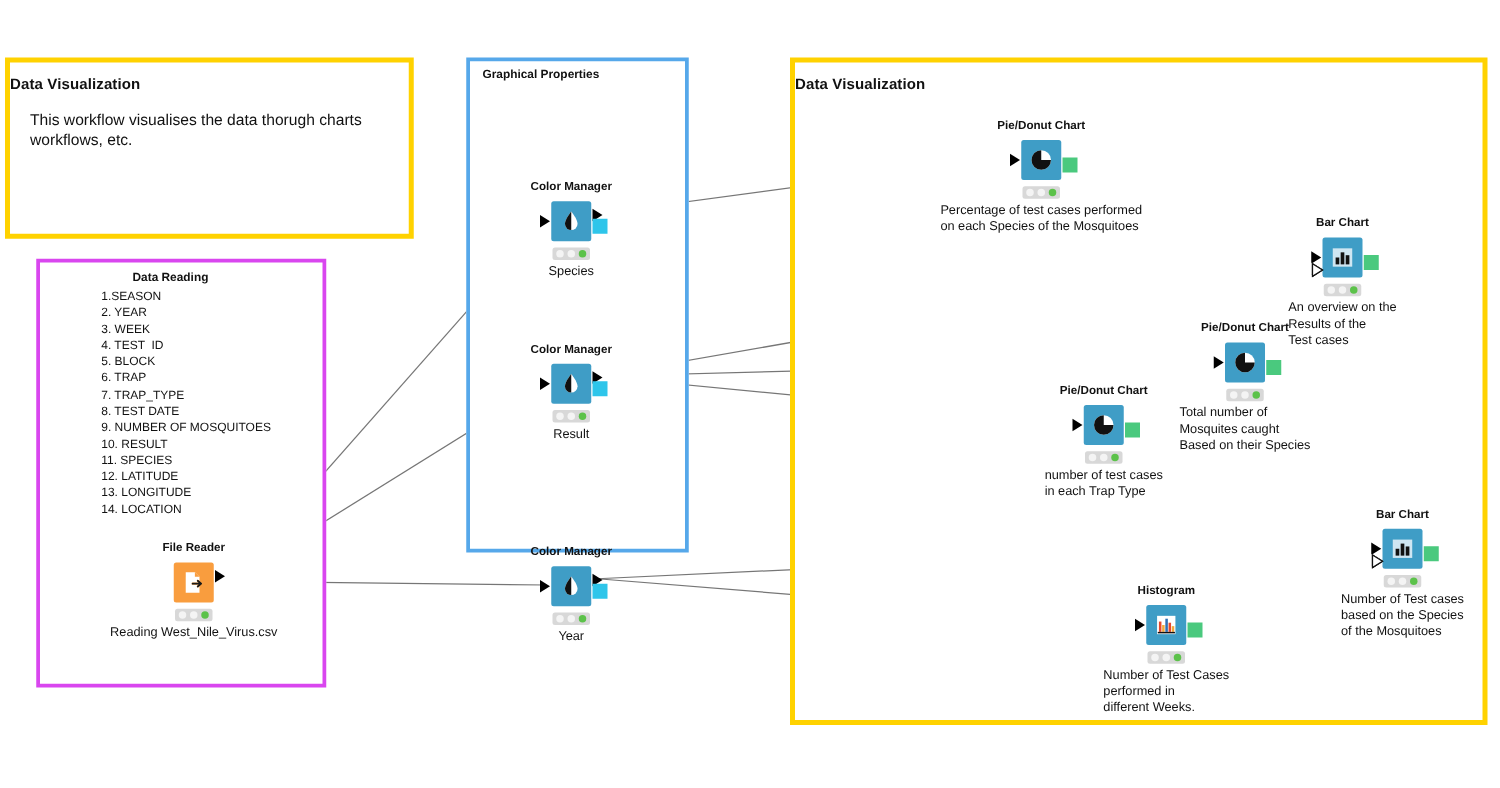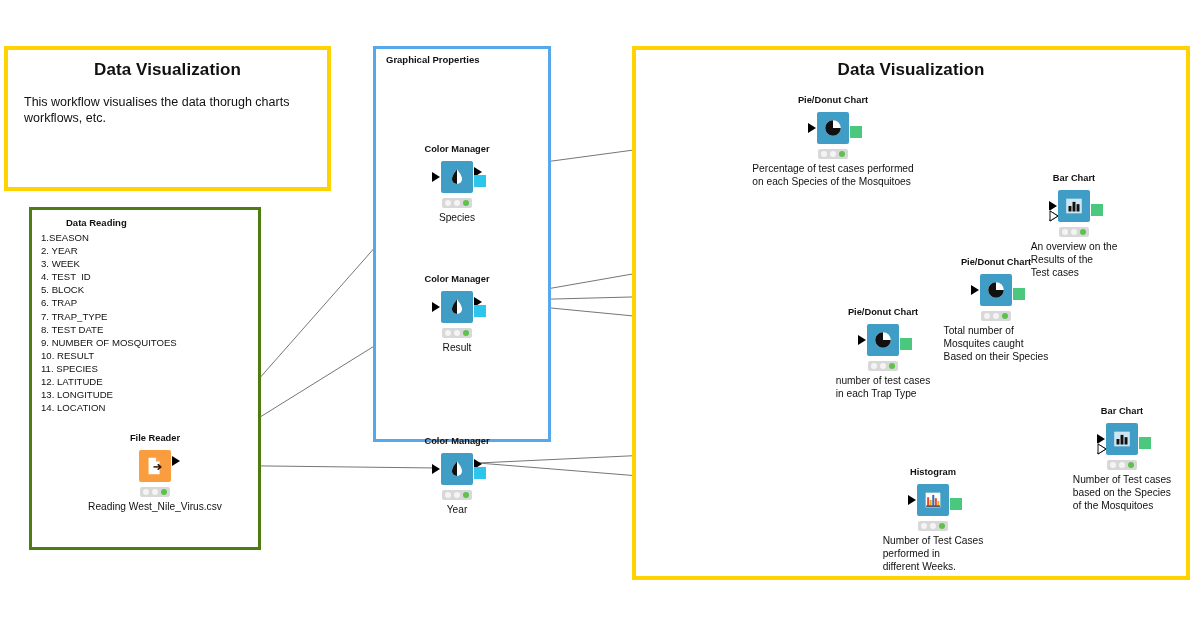--- a/index.html
+++ b/index.html
@@ -9,25 +9,25 @@
     font-family:"Liberation Sans", sans-serif;
     color:#1a1a1a;
     overflow:hidden;
     position:relative;
   }
   #canvas{position:absolute;left:0;top:0;width:1200px;height:630px;}
 
   
   .panel{position:absolute;box-sizing:border-box;background:#ffffff;}
   .panel-yellow{border:4px solid #ffd200;}
-  .panel-orange{border:3px solid #4d7c0f;}
+  .panel-orange{border:3px solid #d946ef;padding-left:40px;}
   .panel-blue{border:3px solid #56a8ea;}
 
   .panel-title-center{
-    text-align:center;font-weight:bold;font-size:17px;color:#111;
+    text-align:left;font-weight:bold;font-size:12px;color:#111;
     margin-top:10px;letter-spacing:.1px;
   }
   .panel-title-left{
     font-weight:bold;font-size:9.5px;color:#111;
     margin:5px 0 0 10px;
   }
   .panel-title-indent{
     font-weight:bold;font-size:9.5px;color:#111;
     margin:7px 0 0 34px;
   }

